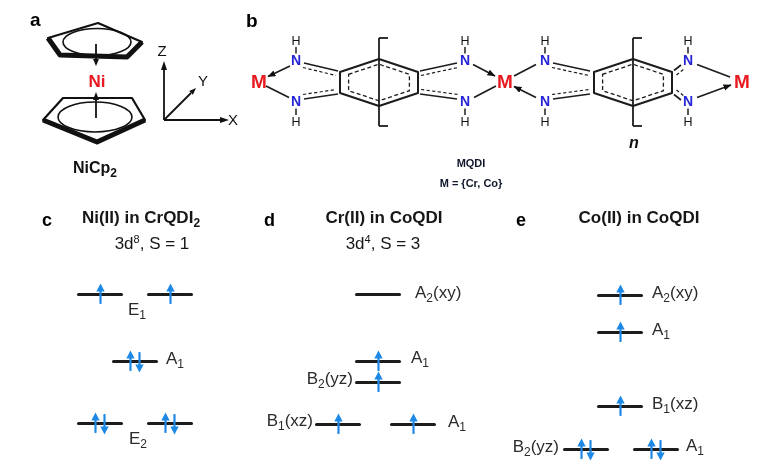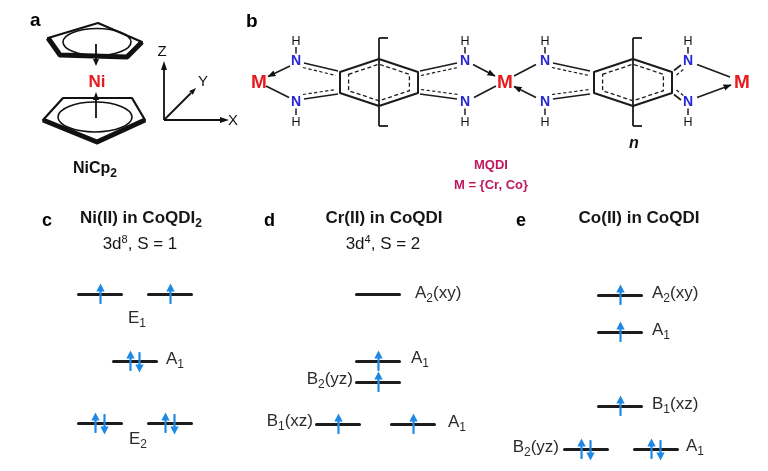--- a/index.html
+++ b/index.html
@@ -6,21 +6,21 @@
   body{width:768px;height:471px;font-family:"Liberation Sans",sans-serif;color:#1a1a1a;}
   .canvas{position:relative;width:768px;height:471px;background:#fff;overflow:hidden;}
   .abs{position:absolute;}
   svg text{font-family:"Liberation Sans",sans-serif;}
   .panel-letter{position:absolute;font-weight:bold;font-size:18px;color:#000;}
   .ptitle{position:absolute;font-weight:bold;font-size:17px;white-space:nowrap;transform:translateX(-50%);color:#161616;}
   .psub{position:absolute;font-size:17px;white-space:nowrap;transform:translateX(-50%);color:#161616;}
   .ptitle sub{font-size:12px;vertical-align:-4px;}
   .psub sup{font-size:11px;vertical-align:6px;}
   .psub sub{font-size:11px;vertical-align:-4px;}
-  .capt{position:absolute;left:381px;width:220px;text-align:center;font-weight:bold;font-size:13px;color:#be185d;white-space:nowrap;}
+  .capt{position:absolute;left:361px;width:220px;text-align:center;font-weight:bold;font-size:11px;color:#0f172a;white-space:nowrap;}
   .level{position:absolute;height:3px;background:#1c1c1c;border-radius:2px;}
   .spin{position:absolute;width:11px;height:21px;}
   .spin.down svg{transform:rotate(180deg);}
   .olabel{position:absolute;font-size:17px;color:#2b2b2b;white-space:nowrap;}
   .olabel sub{font-size:12px;vertical-align:-4px;}
 </style>
 </head>
 <body>
 
 <div class="canvas">
@@ -168,26 +168,26 @@
         <text x="545" y="126">H</text>
       <text x="688" y="45">H</text>
         <text x="688" y="126">H</text>
     </g>
   </svg>
 
   <div class="capt" style="top:157px">MQDI</div>
   <div class="capt" style="top:177px">M = {Cr, Co}</div>
 
   <div class="panel-letter" style="left:42px;top:210px">c</div>
-  <div class="ptitle" style="left:141px;top:208px"><span>Ni(II) in CoQDI</span><sub>2</sub></div>
-  <div class="psub" style="left:140px;top:233px"><span>3d</span><sup>8</sup><span>, S = 1</span></div>
+  <div class="ptitle" style="left:141px;top:208px"><span>Ni(II) in CrQDI</span><sub>2</sub></div>
+  <div class="psub" style="left:152px;top:233px"><span>3d</span><sup>8</sup><span>, S = 1</span></div>
 
   <div class="panel-letter" style="left:264px;top:210px">d</div>
   <div class="ptitle" style="left:384px;top:208px"><span>Cr(II) in CoQDI</span></div>
-  <div class="psub" style="left:383px;top:233px"><span>3d</span><sup>4</sup><span>, S = 2</span></div>
+  <div class="psub" style="left:383px;top:233px"><span>3d</span><sup>4</sup><span>, S = 3</span></div>
 
   <div class="panel-letter" style="left:516px;top:210px">e</div>
   <div class="ptitle" style="left:639px;top:208px"><span>Co(II) in CoQDI</span></div>
 
   <div id="orbital-diagrams" class="abs" style="left:0;top:0;width:768px;height:471px">
       <div class="level" style="left: 77px; top: 292.5px; width: 46px;"></div>
       <span class="spin up" style="left: 94.5px; top: 282.5px;"><svg width="11" height="21" viewBox="0 0 11 21">
           <line x1="5.5" y1="4.5" x2="5.5" y2="20" stroke="#1e88e5" stroke-width="2.2" stroke-linecap="round"></line>
           <polygon points="1.3,8.4 9.7,8.4 5.5,0.6" fill="#1e88e5"></polygon>
         </svg></span>
@@ -216,21 +216,21 @@
         </svg></span>
       <div class="level" style="left: 147px; top: 421.5px; width: 46px;"></div>
       <span class="spin up" style="left: 159.9px; top: 411.5px;"><svg width="11" height="21" viewBox="0 0 11 21">
           <line x1="5.5" y1="4.5" x2="5.5" y2="20" stroke="#1e88e5" stroke-width="2.2" stroke-linecap="round"></line>
           <polygon points="1.3,8.4 9.7,8.4 5.5,0.6" fill="#1e88e5"></polygon>
         </svg></span>
       <span class="spin down" style="left: 169.1px; top: 413.5px;"><svg width="11" height="21" viewBox="0 0 11 21">
           <line x1="5.5" y1="4.5" x2="5.5" y2="20" stroke="#1e88e5" stroke-width="2.2" stroke-linecap="round"></line>
           <polygon points="1.3,8.4 9.7,8.4 5.5,0.6" fill="#1e88e5"></polygon>
         </svg></span>
-      <span class="olabel" style="left: 137px; top: 311px; transform: translate(-50%, -50%); margin-top: 8px;"><span>E</span><sub>1</sub></span>
+      <span class="olabel" style="left: 137px; top: 311px; transform: translate(-50%, -50%);"><span>E</span><sub>1</sub></span>
       <span class="olabel" style="left: 166px; top: 360px; transform: translate(0px, -50%);"><span>A</span><sub>1</sub></span>
       <span class="olabel" style="left: 138px; top: 440px; transform: translate(-50%, -50%);"><span>E</span><sub>2</sub></span>
       <div class="level" style="left: 355px; top: 292.5px; width: 46px;"></div>
       <div class="level" style="left: 355px; top: 359.5px; width: 46px;"></div>
       <span class="spin up" style="left: 372.5px; top: 349.5px;"><svg width="11" height="21" viewBox="0 0 11 21">
           <line x1="5.5" y1="4.5" x2="5.5" y2="20" stroke="#1e88e5" stroke-width="2.2" stroke-linecap="round"></line>
           <polygon points="1.3,8.4 9.7,8.4 5.5,0.6" fill="#1e88e5"></polygon>
         </svg></span>
       <div class="level" style="left: 355px; top: 380.5px; width: 46px;"></div>
       <span class="spin up" style="left: 372.5px; top: 370.5px;"><svg width="11" height="21" viewBox="0 0 11 21">

